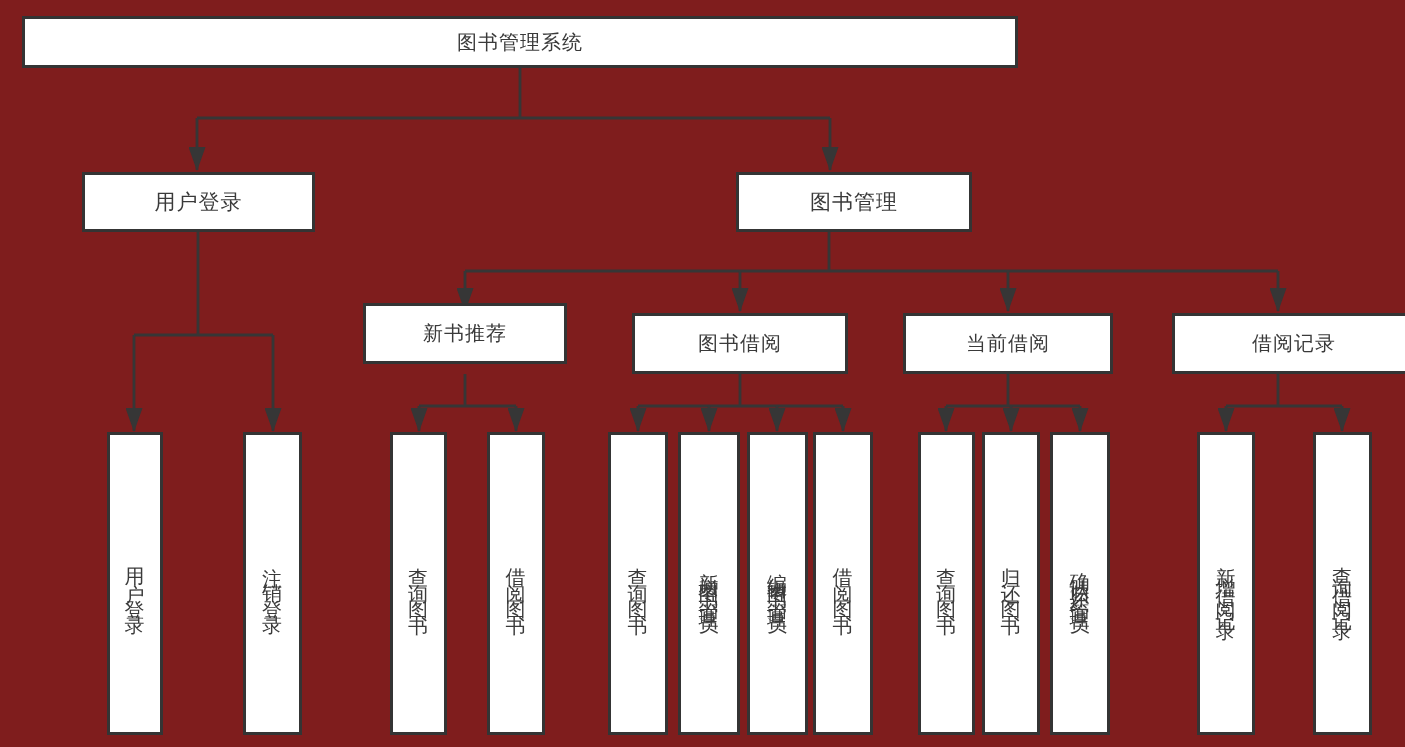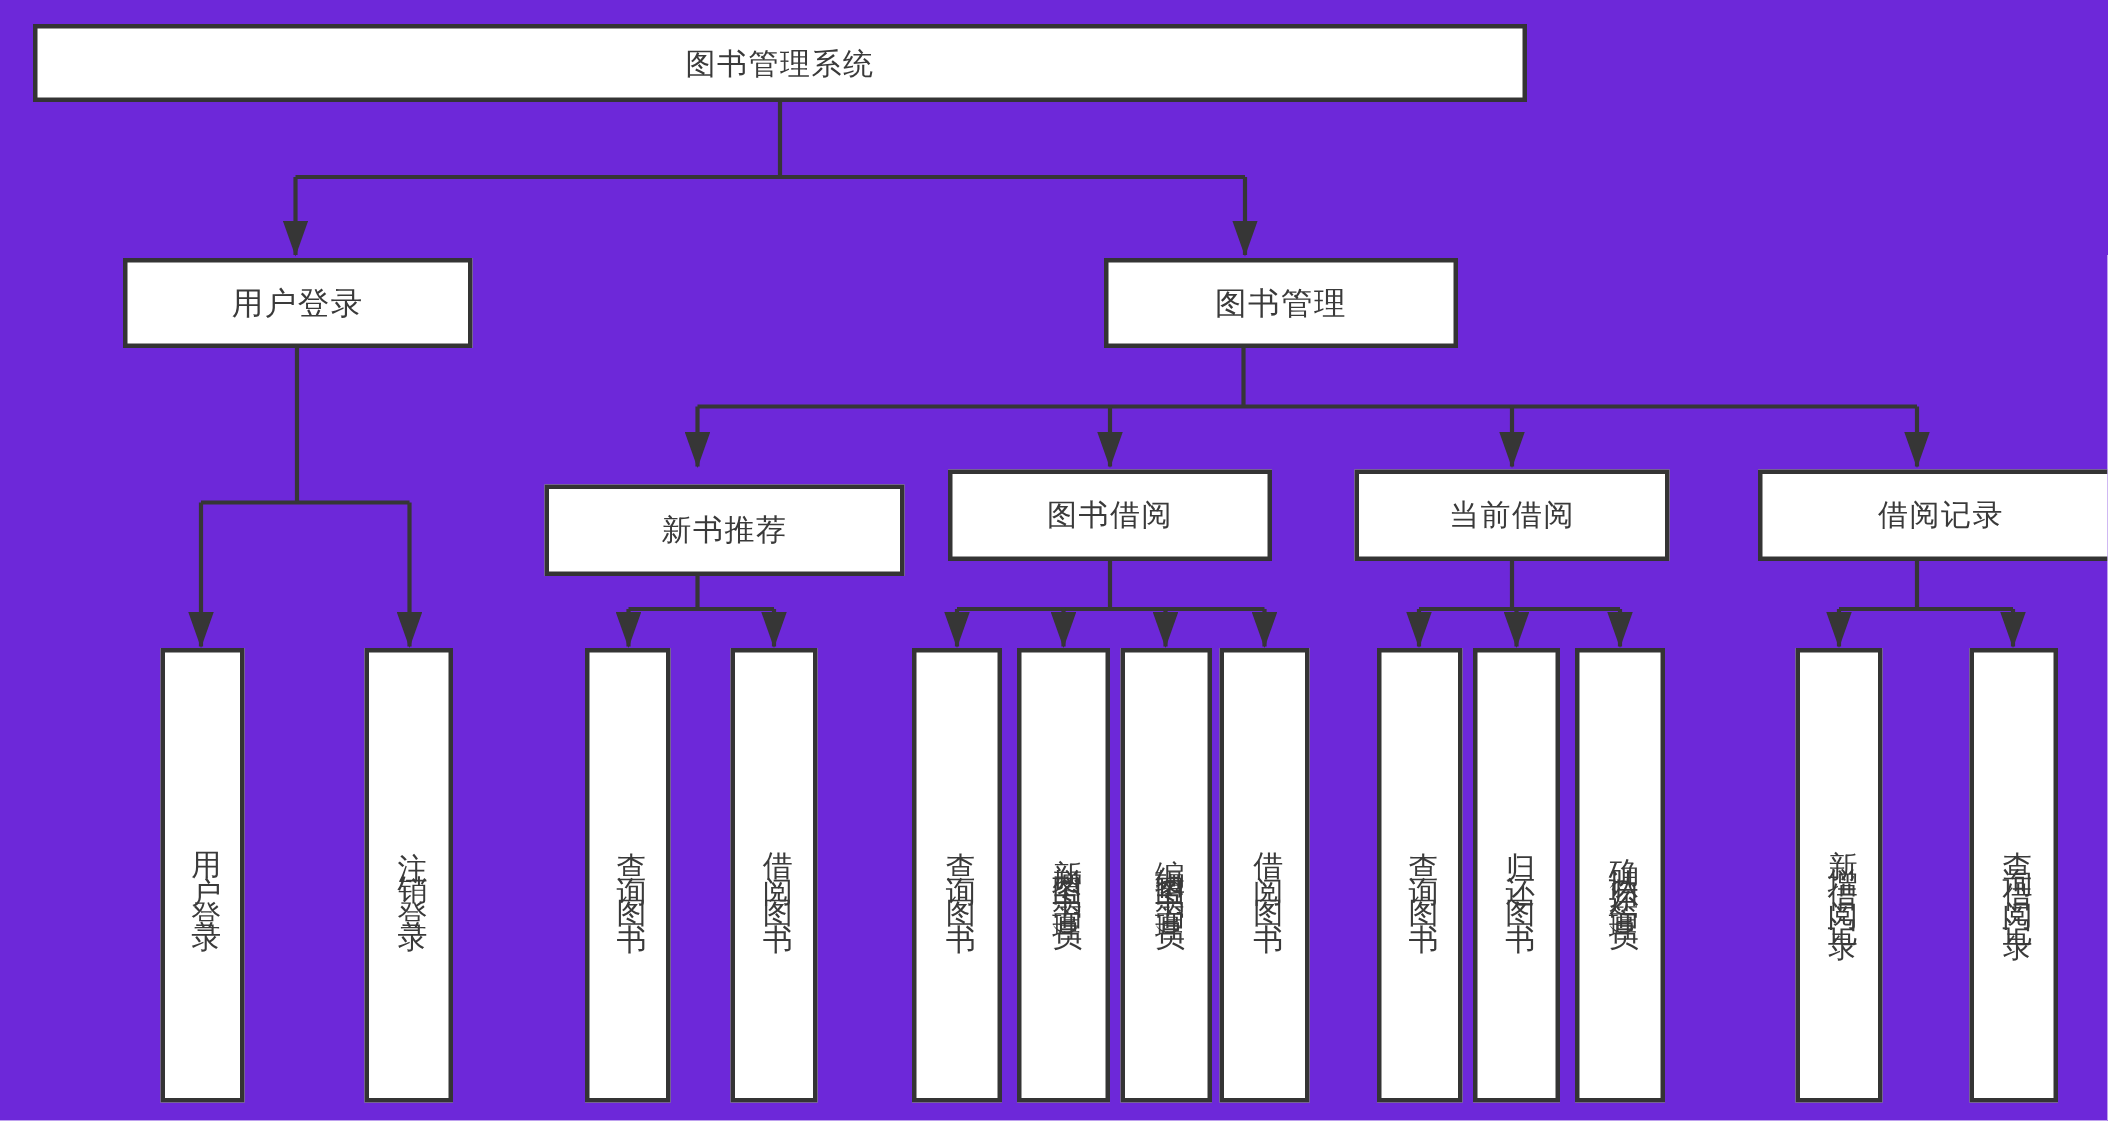--- a/index.html
+++ b/index.html
@@ -5,23 +5,22 @@
   html, body {
     margin: 0;
     padding: 0;
     background: #ffffff;
     font-family: "Liberation Sans", "DejaVu Sans", sans-serif;
   }
   #stage {
     position: relative;
     width: 1405px;
     height: 747px;
-    background: #6d28d9;
+    background: #7f1d1d;
     overflow: hidden;
-    font-family: Liberation Mono, monospace;
   }
   #wires {
     position: absolute;
     left: 0; top: 0;
     width: 1405px; height: 747px;
     pointer-events: none;
   }
   .node {
     position: absolute;
     box-sizing: border-box;
@@ -127,21 +126,21 @@
     <span>图书管理系统</span>
   </div>
 
   <div class="node h" style="left:82px; top:172px; width:233px; height:60px; font-size:21px;">
     <span>用户登录</span>
   </div>
   <div class="node h" style="left:736px; top:172px; width:236px; height:60px; font-size:21px;">
     <span>图书管理</span>
   </div>
 
-  <div class="node h" style="left:363px; top:323px; width:240px; height:61px;">
+  <div class="node h" style="left:363px; top:303px; width:204px; height:61px;">
     <span>新书推荐</span>
   </div>
   <div class="node h" style="left:903px; top:313px; width:210px; height:61px;">
     <span>当前借阅</span>
   </div>
   <div class="node h" style="left:632px; top:313px; width:216px; height:61px;">
     <span>图书借阅</span>
   </div>
   <div class="node h" style="left:1172px; top:313px; width:244px; height:61px;">
     <span>借阅记录</span>

